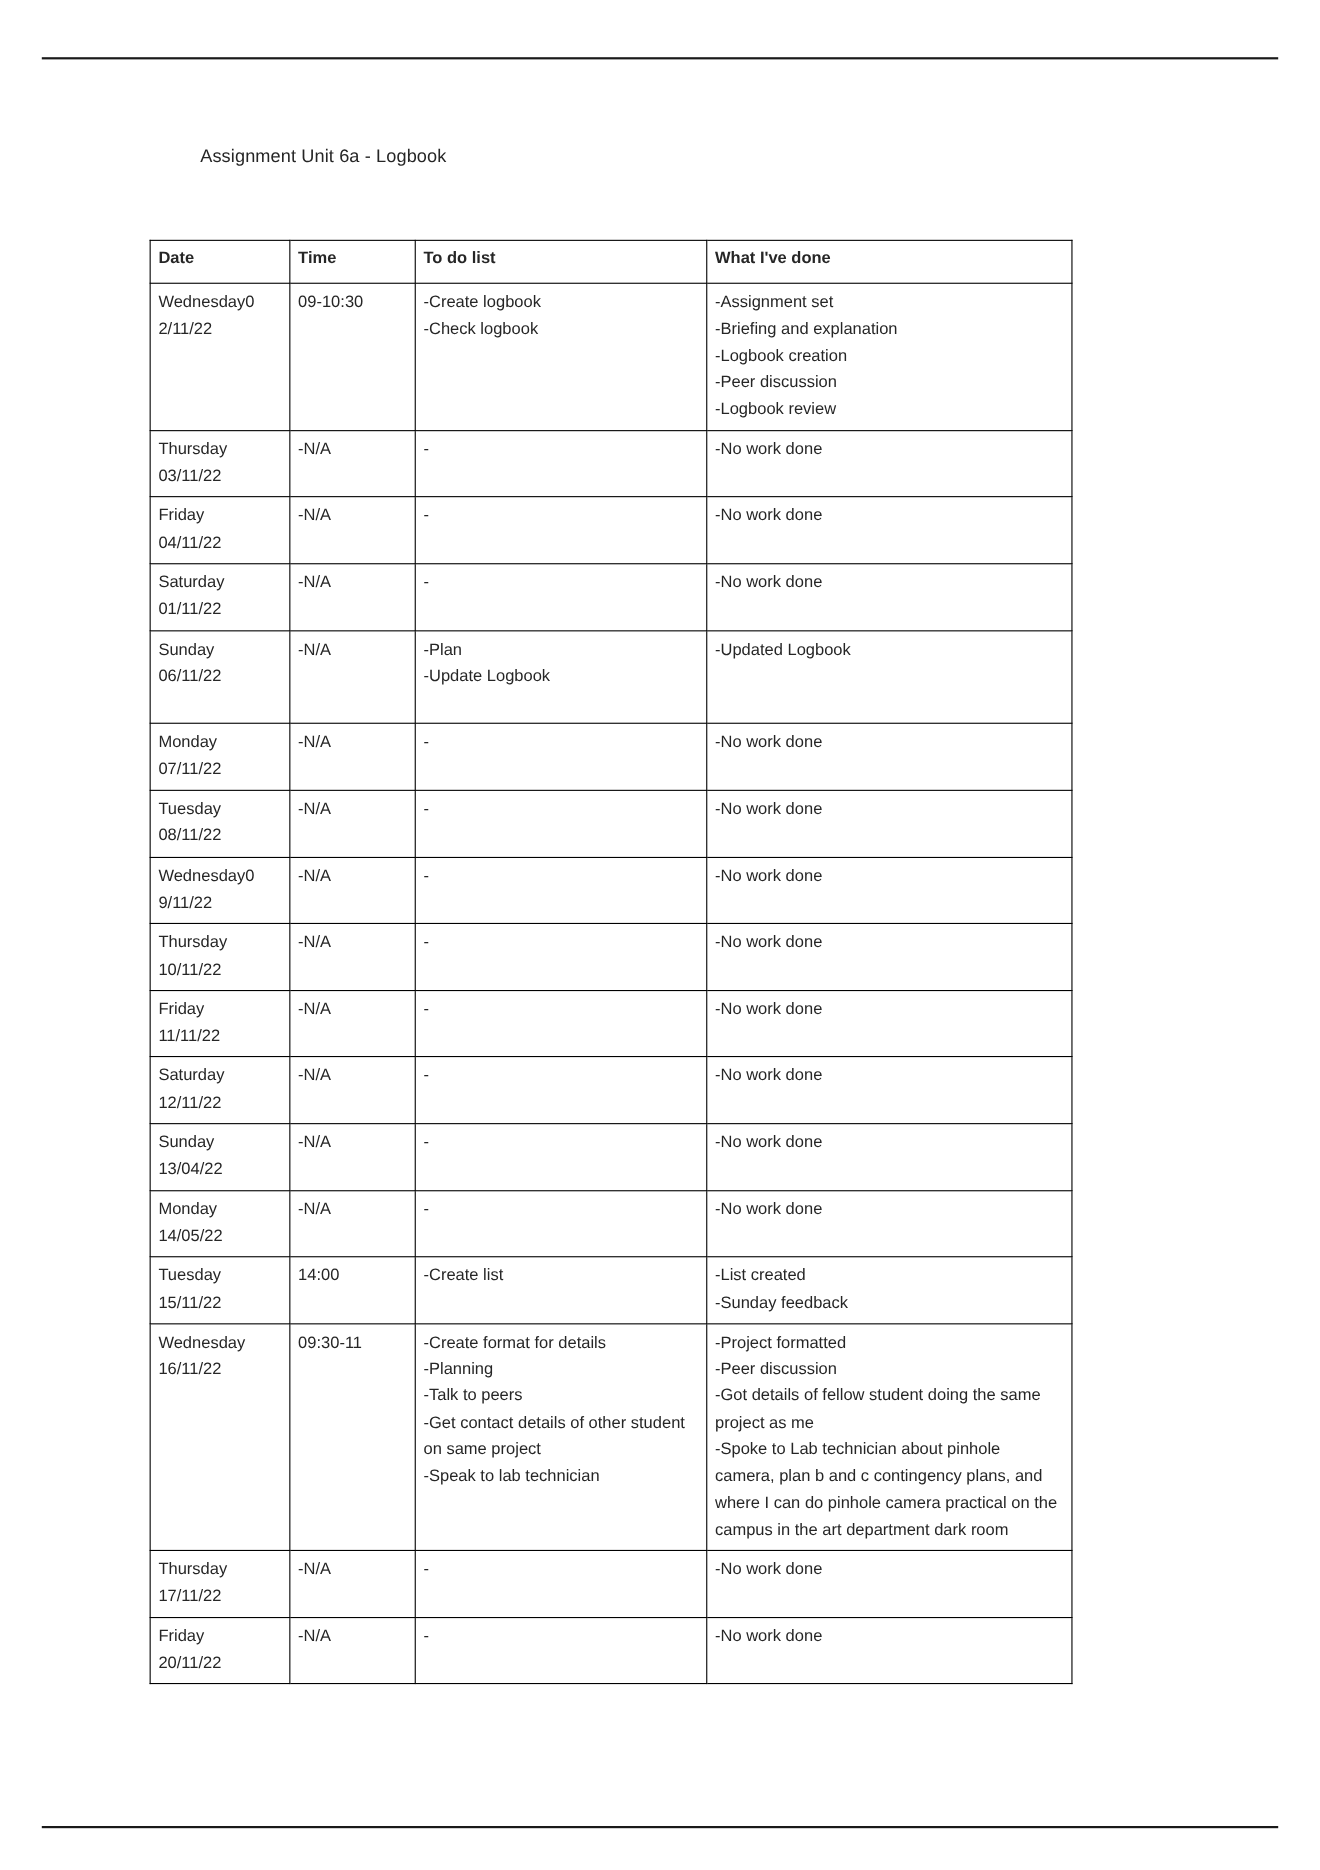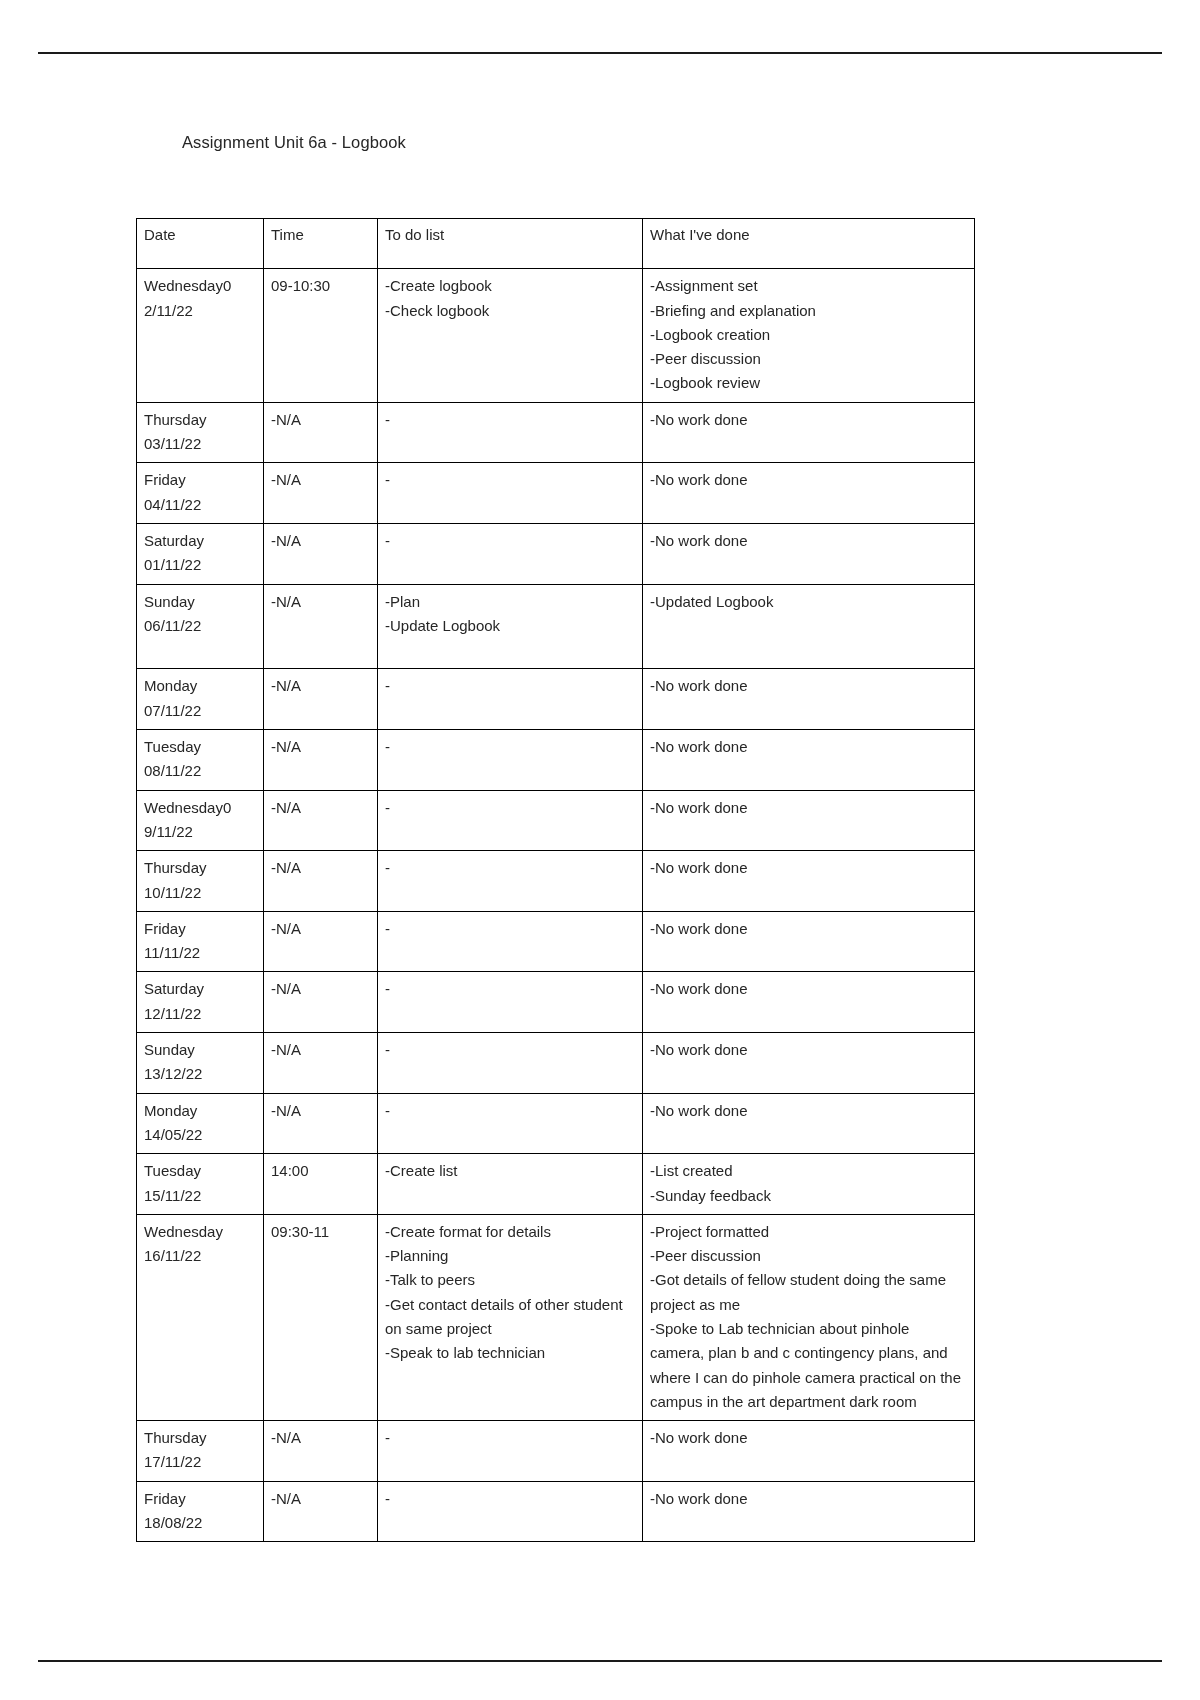--- a/index.html
+++ b/index.html
@@ -65,21 +65,22 @@
     text-align: left;
     color: #262626;
   }
   .col-date   { width: 127px; }
   .col-time   { width: 114px; }
   .col-todo   { width: 265px; }
   .col-done   { width: 332px; }
 
   .logtable thead td {
     padding-top: 4px;
-    padding-bottom: 21px;
+    padding-bottom: 10px;
+    font-weight: bold;
   }
   .cell-lines {
     margin: 0;
     padding: 0;
   }
   .cell-lines .ln {
     display: block;
     white-space: pre-wrap;
     word-break: break-word;
   }
@@ -375,21 +376,21 @@
           <td>
             <div class="cell-lines">
               <span class="bullet-line">No work done</span>
             </div>
           </td>
         </tr>
         <tr>
           <td>
             <div class="cell-lines">
               <span class="ln">Sunday</span>
-              <span class="ln">13/12/22</span>
+              <span class="ln">13/04/22</span>
             </div>
           </td>
           <td>
             <div class="cell-lines">
               <span class="bullet-line">N/A</span>
             </div>
           </td>
           <td>
             <div class="cell-lines">
               <span class="bullet-line"></span>
@@ -498,21 +499,21 @@
           <td>
             <div class="cell-lines">
               <span class="bullet-line">No work done</span>
             </div>
           </td>
         </tr>
         <tr>
           <td>
             <div class="cell-lines">
               <span class="ln">Friday</span>
-              <span class="ln">18/08/22</span>
+              <span class="ln">20/11/22</span>
             </div>
           </td>
           <td>
             <div class="cell-lines">
               <span class="bullet-line">N/A</span>
             </div>
           </td>
           <td>
             <div class="cell-lines">
               <span class="bullet-line"></span>

